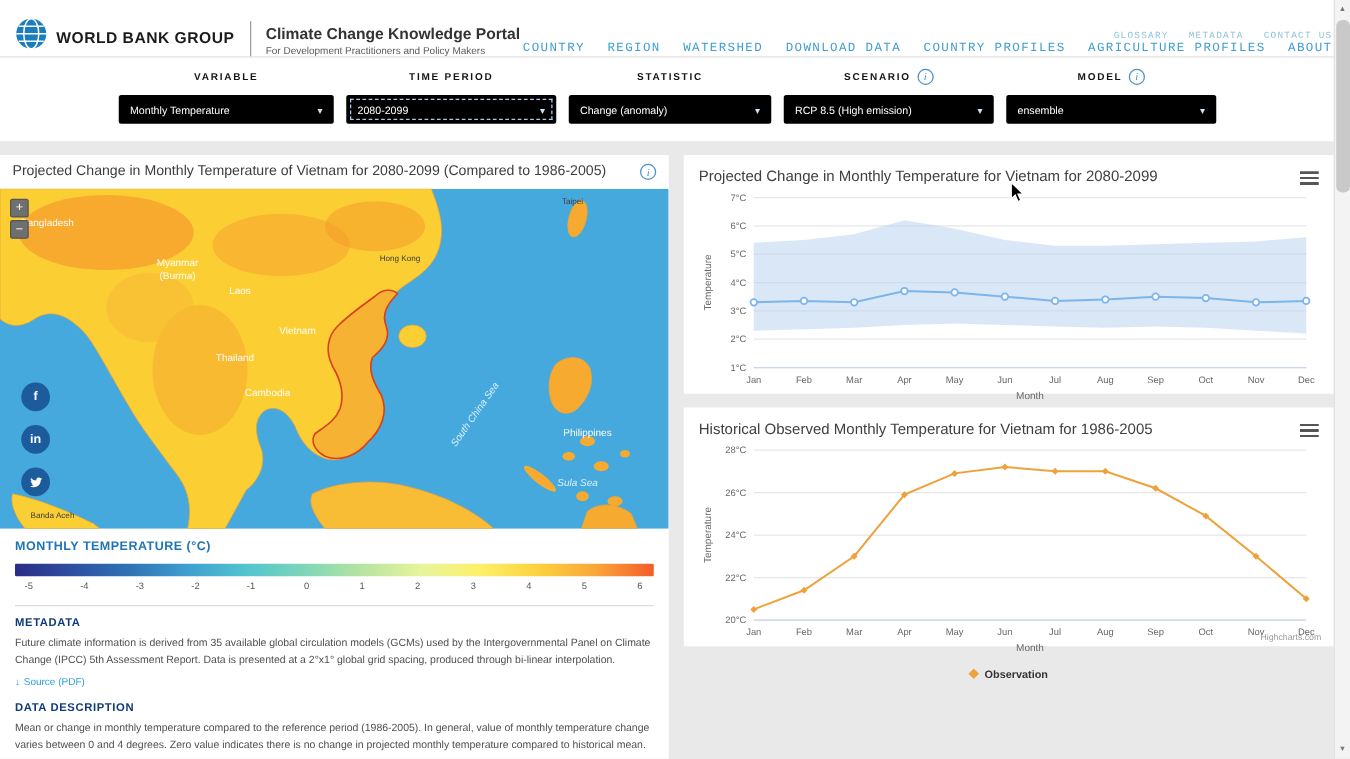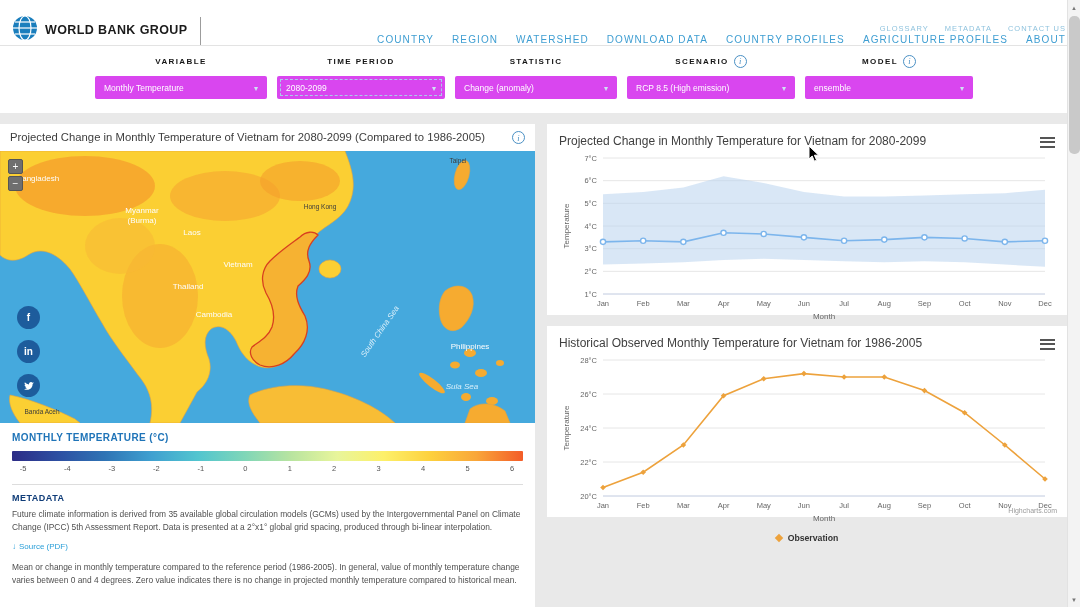--- a/index.html
+++ b/index.html
@@ -8,36 +8,36 @@
   .page { position:relative; width:1080px; height:607px; }
 
   
   header { height:46px; background:#fff; border-bottom:1px solid #e3e3e3;
     display:flex; align-items:flex-end; padding:0 10px 0 12px; position:relative; z-index:3; }
   .logo { display:flex; align-items:center; gap:7px; cursor:pointer; }
   .logo-text { font-weight:bold; font-size:12.5px; letter-spacing:.4px; color:#1b1b1b; }
   .hdr-divider { width:1px; height:28px; background:#9c9c9c; margin:0 12px; }
   .app-title { font-weight:bold; font-size:12.5px; color:#333; }
   .app-subtitle { font-size:8px; color:#5a5a5a; margin-top:2px; }
-  .header-right { margin-left:auto; display:flex; flex-direction:column; align-items:flex-end; gap:1px; padding:4px 4px 0 0; }
+  .header-right { margin-left:auto; display:flex; flex-direction:column; align-items:flex-end; gap:1px; padding:4px 4px 0 0;font-family:Liberation Mono, monospace; }
   .top-links { display:flex; gap:16px; }
   .top-links span { font-size:7.5px; letter-spacing:1px; color:#8fc3de; cursor:pointer; }
   .nav-links { display:flex; gap:18px; }
   .nav-links span { font-size:10px; letter-spacing:1.1px; color:#3f9ed2; cursor:pointer; }
 
   
   .filter-bar { background:#fff; padding:8px 0 14px 95px; display:flex; gap:10px; }
   .filter-group { display:flex; flex-direction:column; }
   .fg-label-row { display:flex; align-items:center; justify-content:center; gap:5px; margin-bottom:8px; height:14px; }
   .fg-label { font-size:8px; font-weight:bold; letter-spacing:1.4px; color:#151515; }
   .info-badge { width:13px; height:13px; border:1.2px solid #4a90c4; border-radius:50%;
     color:#4a90c4; font-size:8.5px; display:inline-flex; align-items:center; justify-content:center;
     font-family:"Liberation Serif", serif; font-style:italic; cursor:pointer; }
   .info-badge::after { content:"i"; }
-  .dropdown { height:23px; background:#d946ef; color:#fff; font-size:8.5px;
+  .dropdown { height:23px; background:#000000; color:#fff; font-size:8.5px;
     display:flex; align-items:center; justify-content:space-between; padding:0 9px;
     border-radius:2px; cursor:pointer; }
   .dropdown .caret::after { content:"▾"; font-size:8px; color:#cfe2f3; }
   .dd-focused { outline:1px dashed #a9cbe9; outline-offset:-4px; }
   .w1{width:172px}.w2{width:168px}.w3{width:162px}.w4{width:168px}.w5{width:168px}
 
   
   main { display:flex; gap:12px; margin-top:11px; width:1067px; }
   .left-panel { width:535px; background:#fff; height:492px; overflow:hidden; }
   .panel-title-row { display:flex; justify-content:space-between; align-items:flex-start;
@@ -110,20 +110,24 @@
           <circle cx="13" cy="13" r="12" fill="#1a7ebd"></circle>
           <ellipse cx="13" cy="13" rx="6" ry="12" fill="none" stroke="#fff" stroke-width="1.2"></ellipse>
           <line x1="1" y1="13" x2="25" y2="13" stroke="#fff" stroke-width="1.2"></line>
           <line x1="3" y1="7" x2="23" y2="7" stroke="#fff" stroke-width="1.2"></line>
           <line x1="3" y1="19" x2="23" y2="19" stroke="#fff" stroke-width="1.2"></line>
         </svg>
       </span>
       <span class="logo-text">WORLD BANK GROUP</span>
     </div>
     <div class="hdr-divider"></div>
+    <div class="title-block">
+      <div class="app-title">Climate Change Knowledge Portal</div>
+      <div class="app-subtitle">For Development Practitioners and Policy Makers</div>
+    </div>
     <div class="header-right">
       <div class="top-links">
         <span>GLOSSARY</span>
         <span>METADATA</span>
         <span>CONTACT US</span>
       </div>
       <nav class="nav-links">
         <span>COUNTRY</span>
         <span>REGION</span>
         <span>WATERSHED</span>
@@ -293,20 +297,21 @@
       <div class="meta-block">
         <div class="sec-heading">METADATA</div>
         <div class="sec-text">Future climate information is derived from 35 available global circulation models (GCMs) used by the Intergovernmental Panel on Climate Change (IPCC) 5th Assessment Report. Data is presented at a 2°x1° global grid spacing, produced through bi-linear interpolation.</div>
         <span class="source-link">
           <span class="dl-icon"></span>
           <span>Source (PDF)</span>
         </span>
       </div>
 
       <div class="desc-block">
+        <div class="sec-heading">DATA DESCRIPTION</div>
         <div class="sec-text">Mean or change in monthly temperature compared to the reference period (1986-2005). In general, value of monthly temperature change varies between 0 and 4 degrees. Zero value indicates there is no change in projected monthly temperature compared to historical mean.</div>
       </div>
     </section>
 
     <section class="right-col">
 
       <div class="chart-panel">
         <div class="chart-title-row">
           <div class="chart-title">Projected Change in Monthly Temperature for Vietnam for 2080-2099</div>
           <div class="burger"></div>

